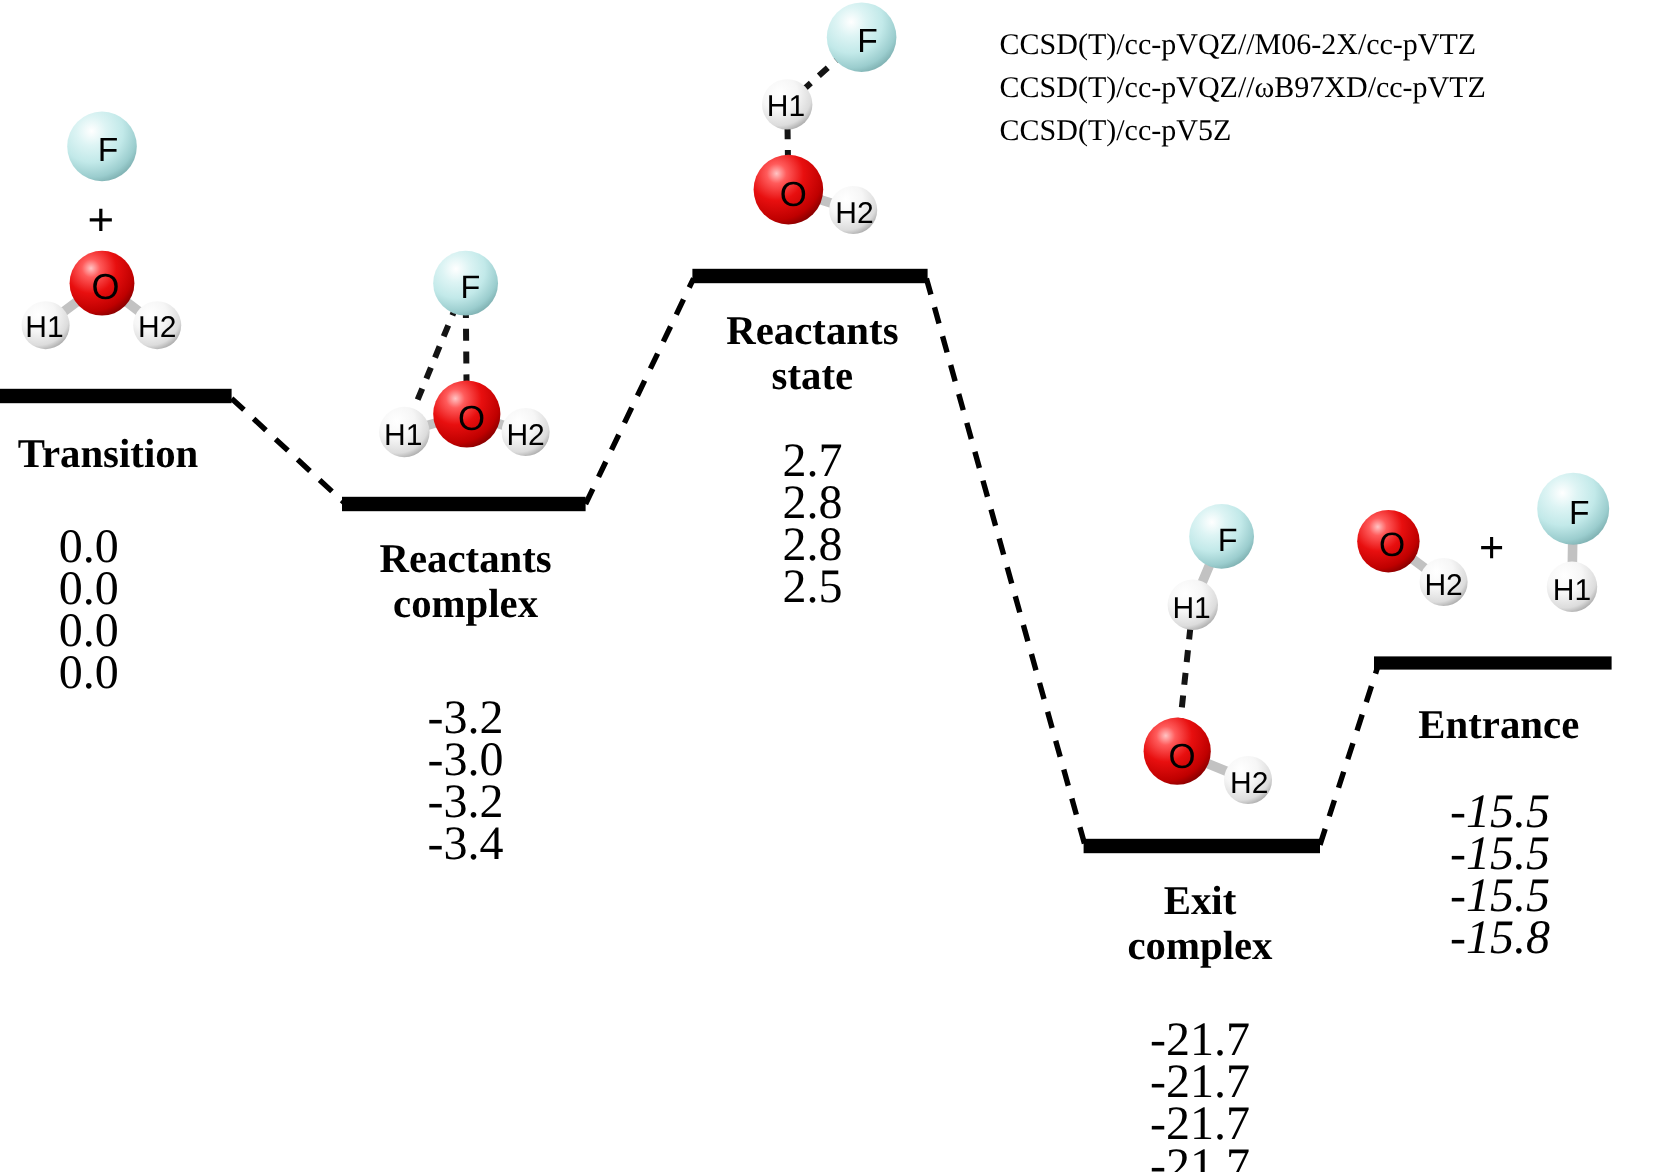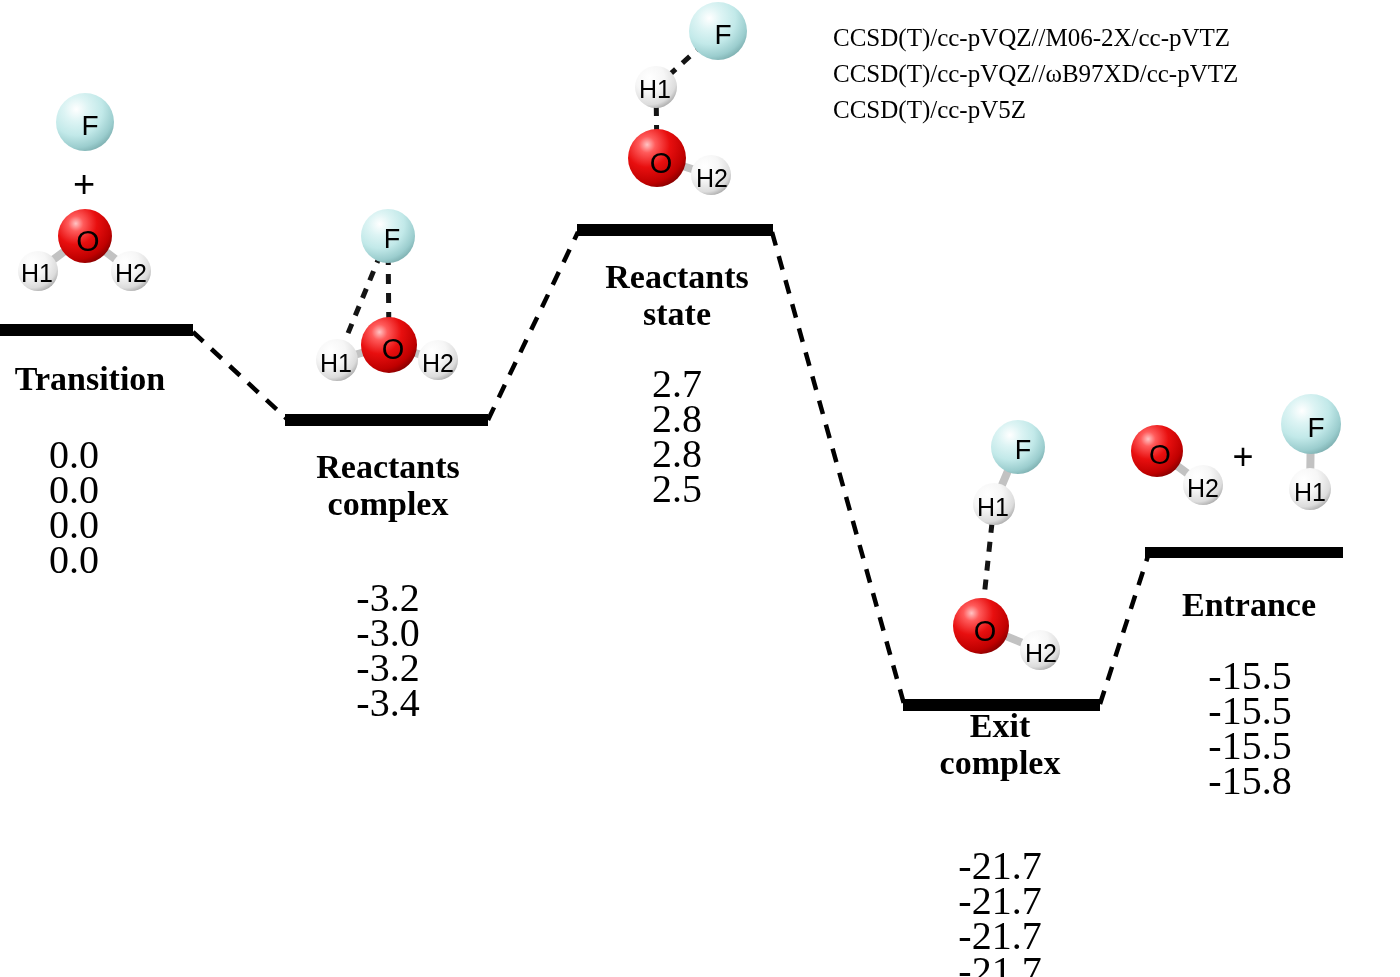--- a/index.html
+++ b/index.html
@@ -152,21 +152,21 @@
     <div>CCSD(T)/cc-pVQZ//M06-2X/cc-pVTZ</div>
     <div>CCSD(T)/cc-pVQZ//ωB97XD/cc-pVTZ</div>
     <div>CCSD(T)/cc-pV5Z</div>
   </div>
 
   <div class="lvl-label" style="left:90px;  top:360px;">Transition</div>
   <div class="lvl-label" style="left:388px; top:448px;">Reactants
 complex</div>
   <div class="lvl-label" style="left:677px; top:258px;">Reactants
 state</div>
-  <div class="lvl-label" style="left:1000px;top:707px;">Exit
+  <div class="lvl-label" style="left:1000px;top:733px;">Exit
 complex</div>
   <div class="lvl-label" style="left:1249px;top:586px;">Entrance</div>
 
   <div class="lvl-values" style="left:74px; top:437px;">
     <div>0.0</div>
     <div>0.0</div>
     <div>0.0</div>
     <div>0.0</div>
   </div>
   <div class="lvl-values" style="left:388px; top:580px;">
@@ -180,20 +180,20 @@
     <div>2.8</div>
     <div>2.8</div>
     <div>2.5</div>
   </div>
   <div class="lvl-values" style="left:1000px; top:848px;">
     <div>-21.7</div>
     <div>-21.7</div>
     <div>-21.7</div>
     <div>-21.7</div>
   </div>
-  <div class="lvl-values" style="left:1250px; top:658px;">
+  <div class="lvl-values" style="left:1250px; top:658px;font-style:italic;">
     <div>-15.5</div>
     <div>-15.5</div>
     <div>-15.5</div>
     <div>-15.8</div>
   </div>
 
 </div>
 
 </body></html>

